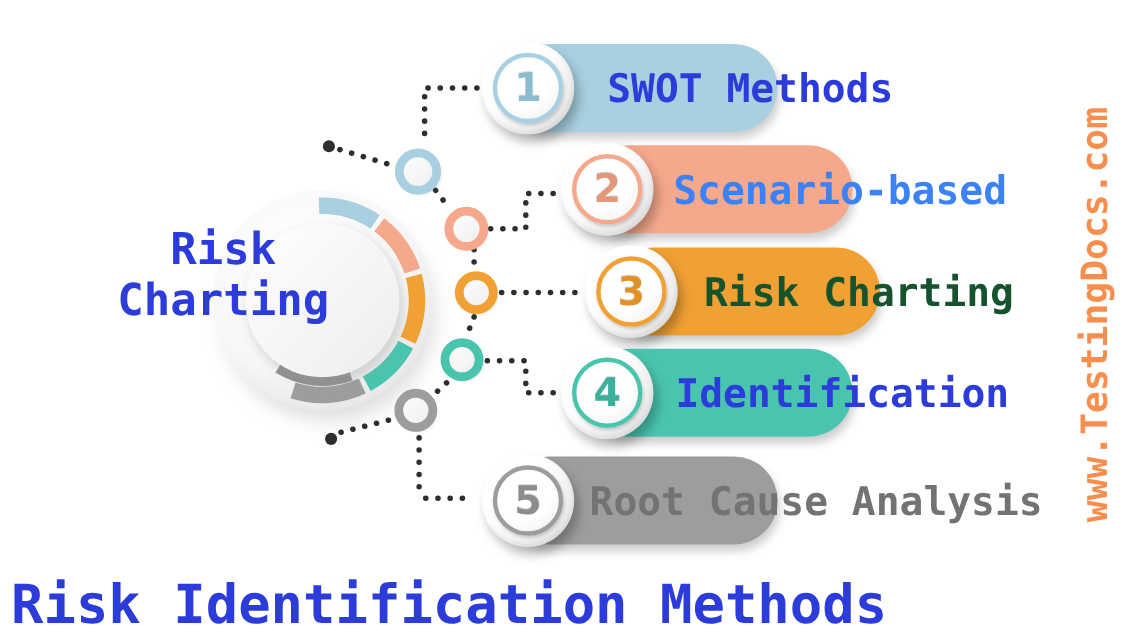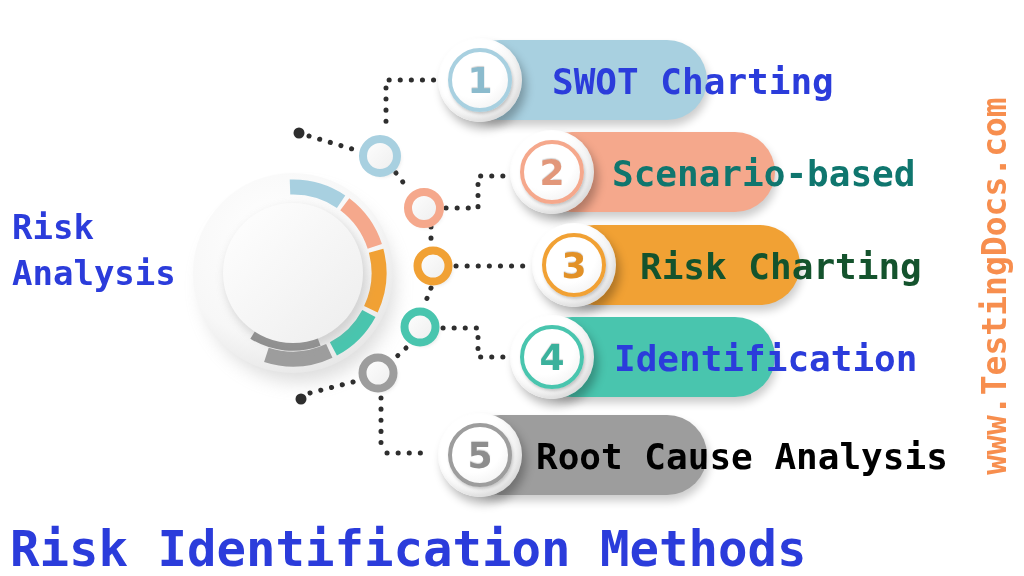--- a/index.html
+++ b/index.html
@@ -29,21 +29,21 @@
   .badge-num{
     font-family:"DejaVu Sans", sans-serif;font-weight:bold;font-size:36px;
     text-shadow:0 2px 1px rgba(255,255,255,.75), 0 -1px 1px rgba(0,0,0,.18);
   }
   .row-label{
     position:absolute;top:0;height:84px;line-height:87px;white-space:nowrap;
     font-weight:bold;font-size:36px;letter-spacing:0;
   }
   .center-label{
     position:absolute;left:12px;top:204px;width:382px;z-index:4;
-    text-align:left;font-weight:bold;font-size:34px;line-height:46px;
+    text-align:center;font-weight:bold;font-size:40px;line-height:46px;
   }
   .footer-title{
     position:absolute;left:10px;top:521px;width:1000px;z-index:4;
     font-weight:bold;font-size:49px;white-space:nowrap;
   }
   .watermark{
     position:absolute;left:785px;top:266px;width:420px;height:40px;z-index:4;
     transform:rotate(-90deg);transform-origin:center center;
     text-align:center;font-weight:bold;font-size:33px;white-space:nowrap;
   }
@@ -111,31 +111,31 @@
     </g>
   </svg>
 
   <div class="row" style="left:438px;top:38px;">
     <div class="pill" style="width: 247px; background-color: rgb(168, 208, 224);"></div>
     <div class="badge">
       <div class="badge-ring" style="border-color: rgb(168, 208, 224);">
         <span class="badge-num" style="color: rgb(139, 187, 205);">1</span>
       </div>
     </div>
-    <div class="row-label" style="left: 114px; color: rgb(43, 60, 219);">SWOT Charting</div>
+    <div class="row-label" style="left: 114px; color: rgb(43, 60, 219);">SWOT Methods</div>
   </div>
 
   <div class="row" style="left:510px;top:130px;">
     <div class="pill" style="width: 243px; background-color: rgb(245, 168, 140);"></div>
     <div class="badge">
       <div class="badge-ring" style="border-color: rgb(245, 168, 140);">
         <span class="badge-num" style="color: rgb(226, 151, 122);">2</span>
       </div>
     </div>
-    <div class="row-label" style="left: 102px; color: #0f766e;">Scenario-based</div>
+    <div class="row-label" style="left: 102px; color: #3b82f6;">Scenario-based</div>
   </div>
 
   <div class="row" style="left:532px;top:223px;">
     <div class="pill" style="width: 246px; background-color: rgb(241, 161, 52);"></div>
     <div class="badge">
       <div class="badge-ring" style="border-color: rgb(241, 161, 52);">
         <span class="badge-num" style="color: rgb(226, 145, 39);">3</span>
       </div>
     </div>
     <div class="row-label" style="left: 108px; color: #14532d;">Risk Charting</div>
@@ -151,25 +151,25 @@
     <div class="row-label" style="left: 104px; color: rgb(43, 60, 219);">Identification</div>
   </div>
 
   <div class="row" style="left:438px;top:413px;">
     <div class="pill" style="width: 247px; background-color: rgb(157, 157, 157);"></div>
     <div class="badge">
       <div class="badge-ring" style="border-color: rgb(157, 157, 157);">
         <span class="badge-num" style="color: rgb(141, 141, 141);">5</span>
       </div>
     </div>
-    <div class="row-label" style="left: 98px; color: #000000;">Root Cause Analysis</div>
+    <div class="row-label" style="left: 98px; color: #737373;">Root Cause Analysis</div>
   </div>
 
   <div class="center-label" style="color: rgb(43, 60, 219);">
     <div>Risk</div>
-    <div>Analysis</div>
+    <div>Charting</div>
   </div>
 
   <div class="watermark" style="color: rgb(247, 142, 78);">www.TestingDocs.com</div>
 
   <div class="footer-title" style="color: rgb(43, 60, 219);">Risk Identification Methods</div>
 
 </div>
 
 </body></html>

